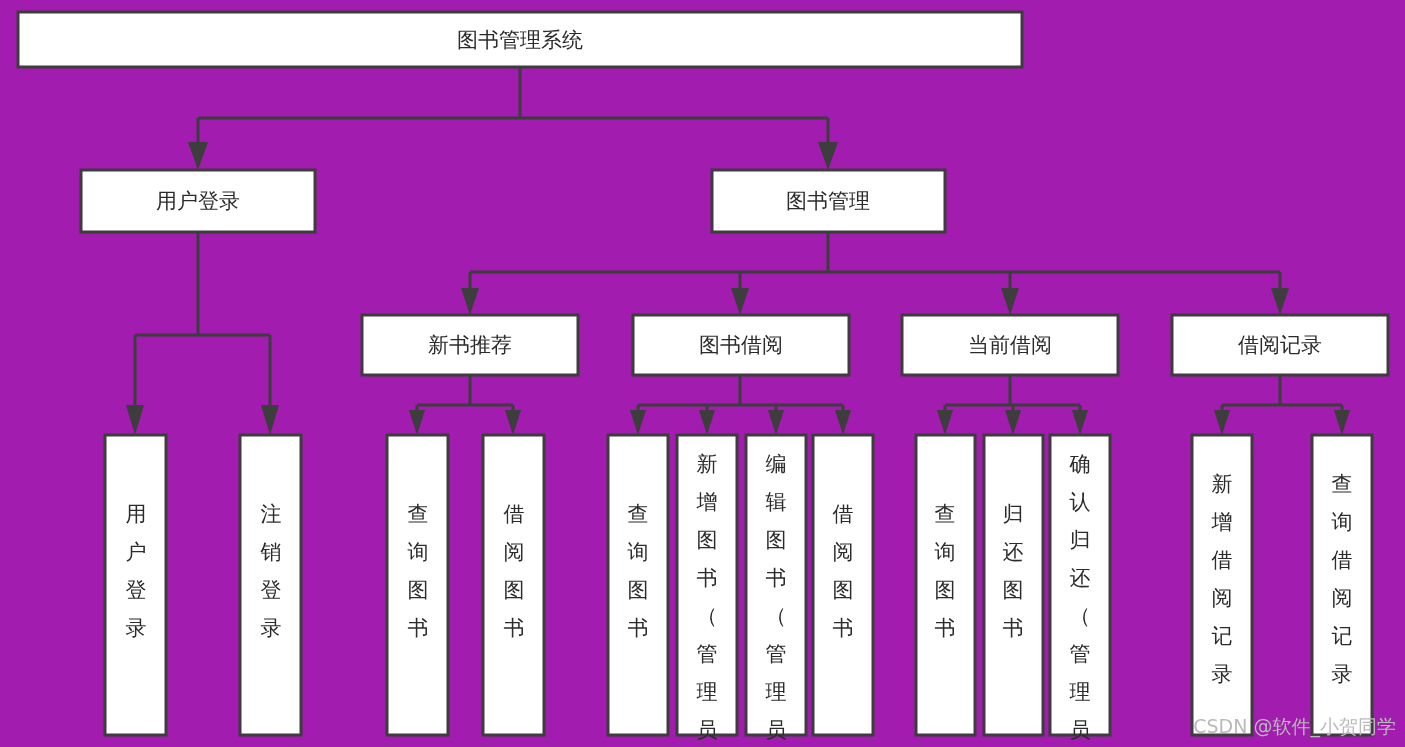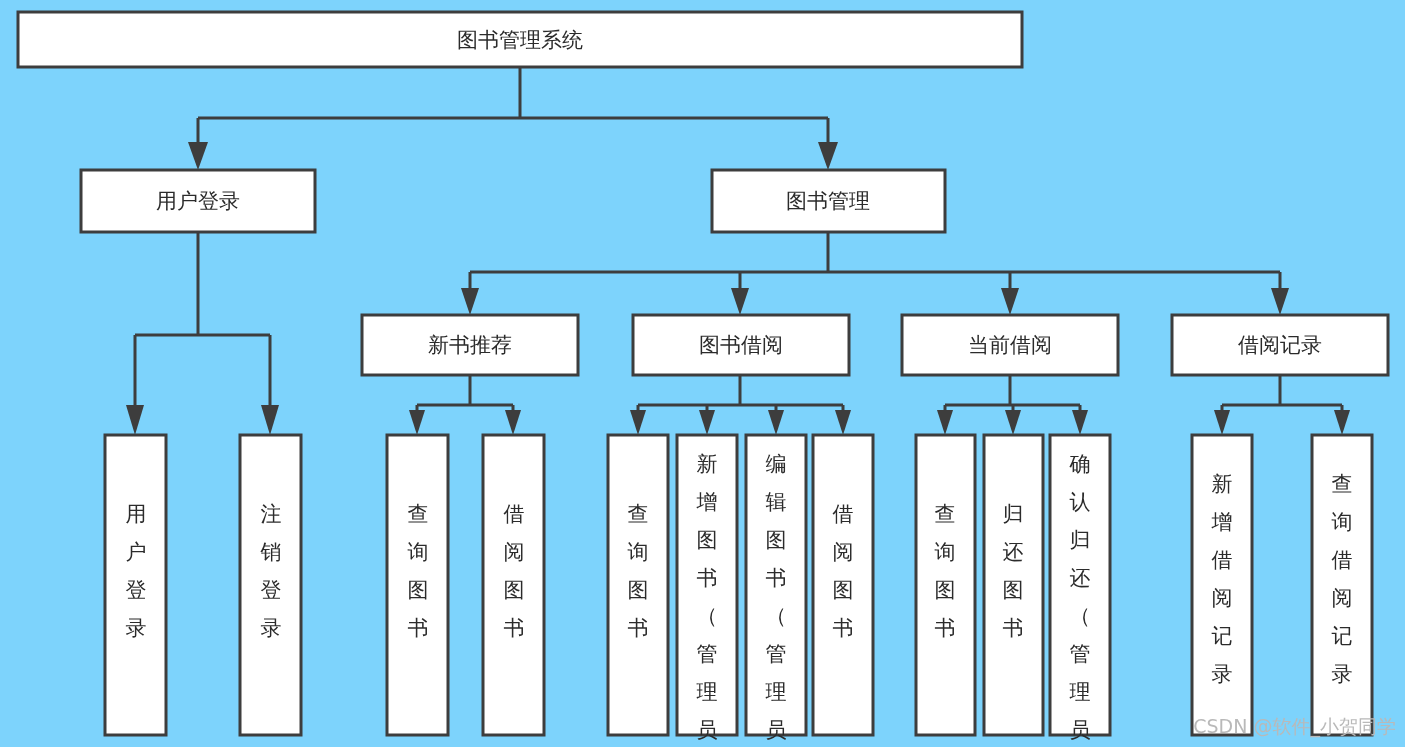--- a/index.html
+++ b/index.html
@@ -11,21 +11,21 @@
   body {
     width: 1405px;
     height: 747px;
     font-family: "DejaVu Sans", "Liberation Sans", sans-serif;
     overflow: hidden;
   }
   #diagram-root {
     position: relative;
     width: 1405px;
     height: 747px;
-    background: #7dd3fc;
+    background: #a21caf;
   }
   svg.diagram-canvas {
     position: absolute;
     top: 0;
     left: 0;
     width: 1405px;
     height: 747px;
     display: block;
   }
   .node-rect {

